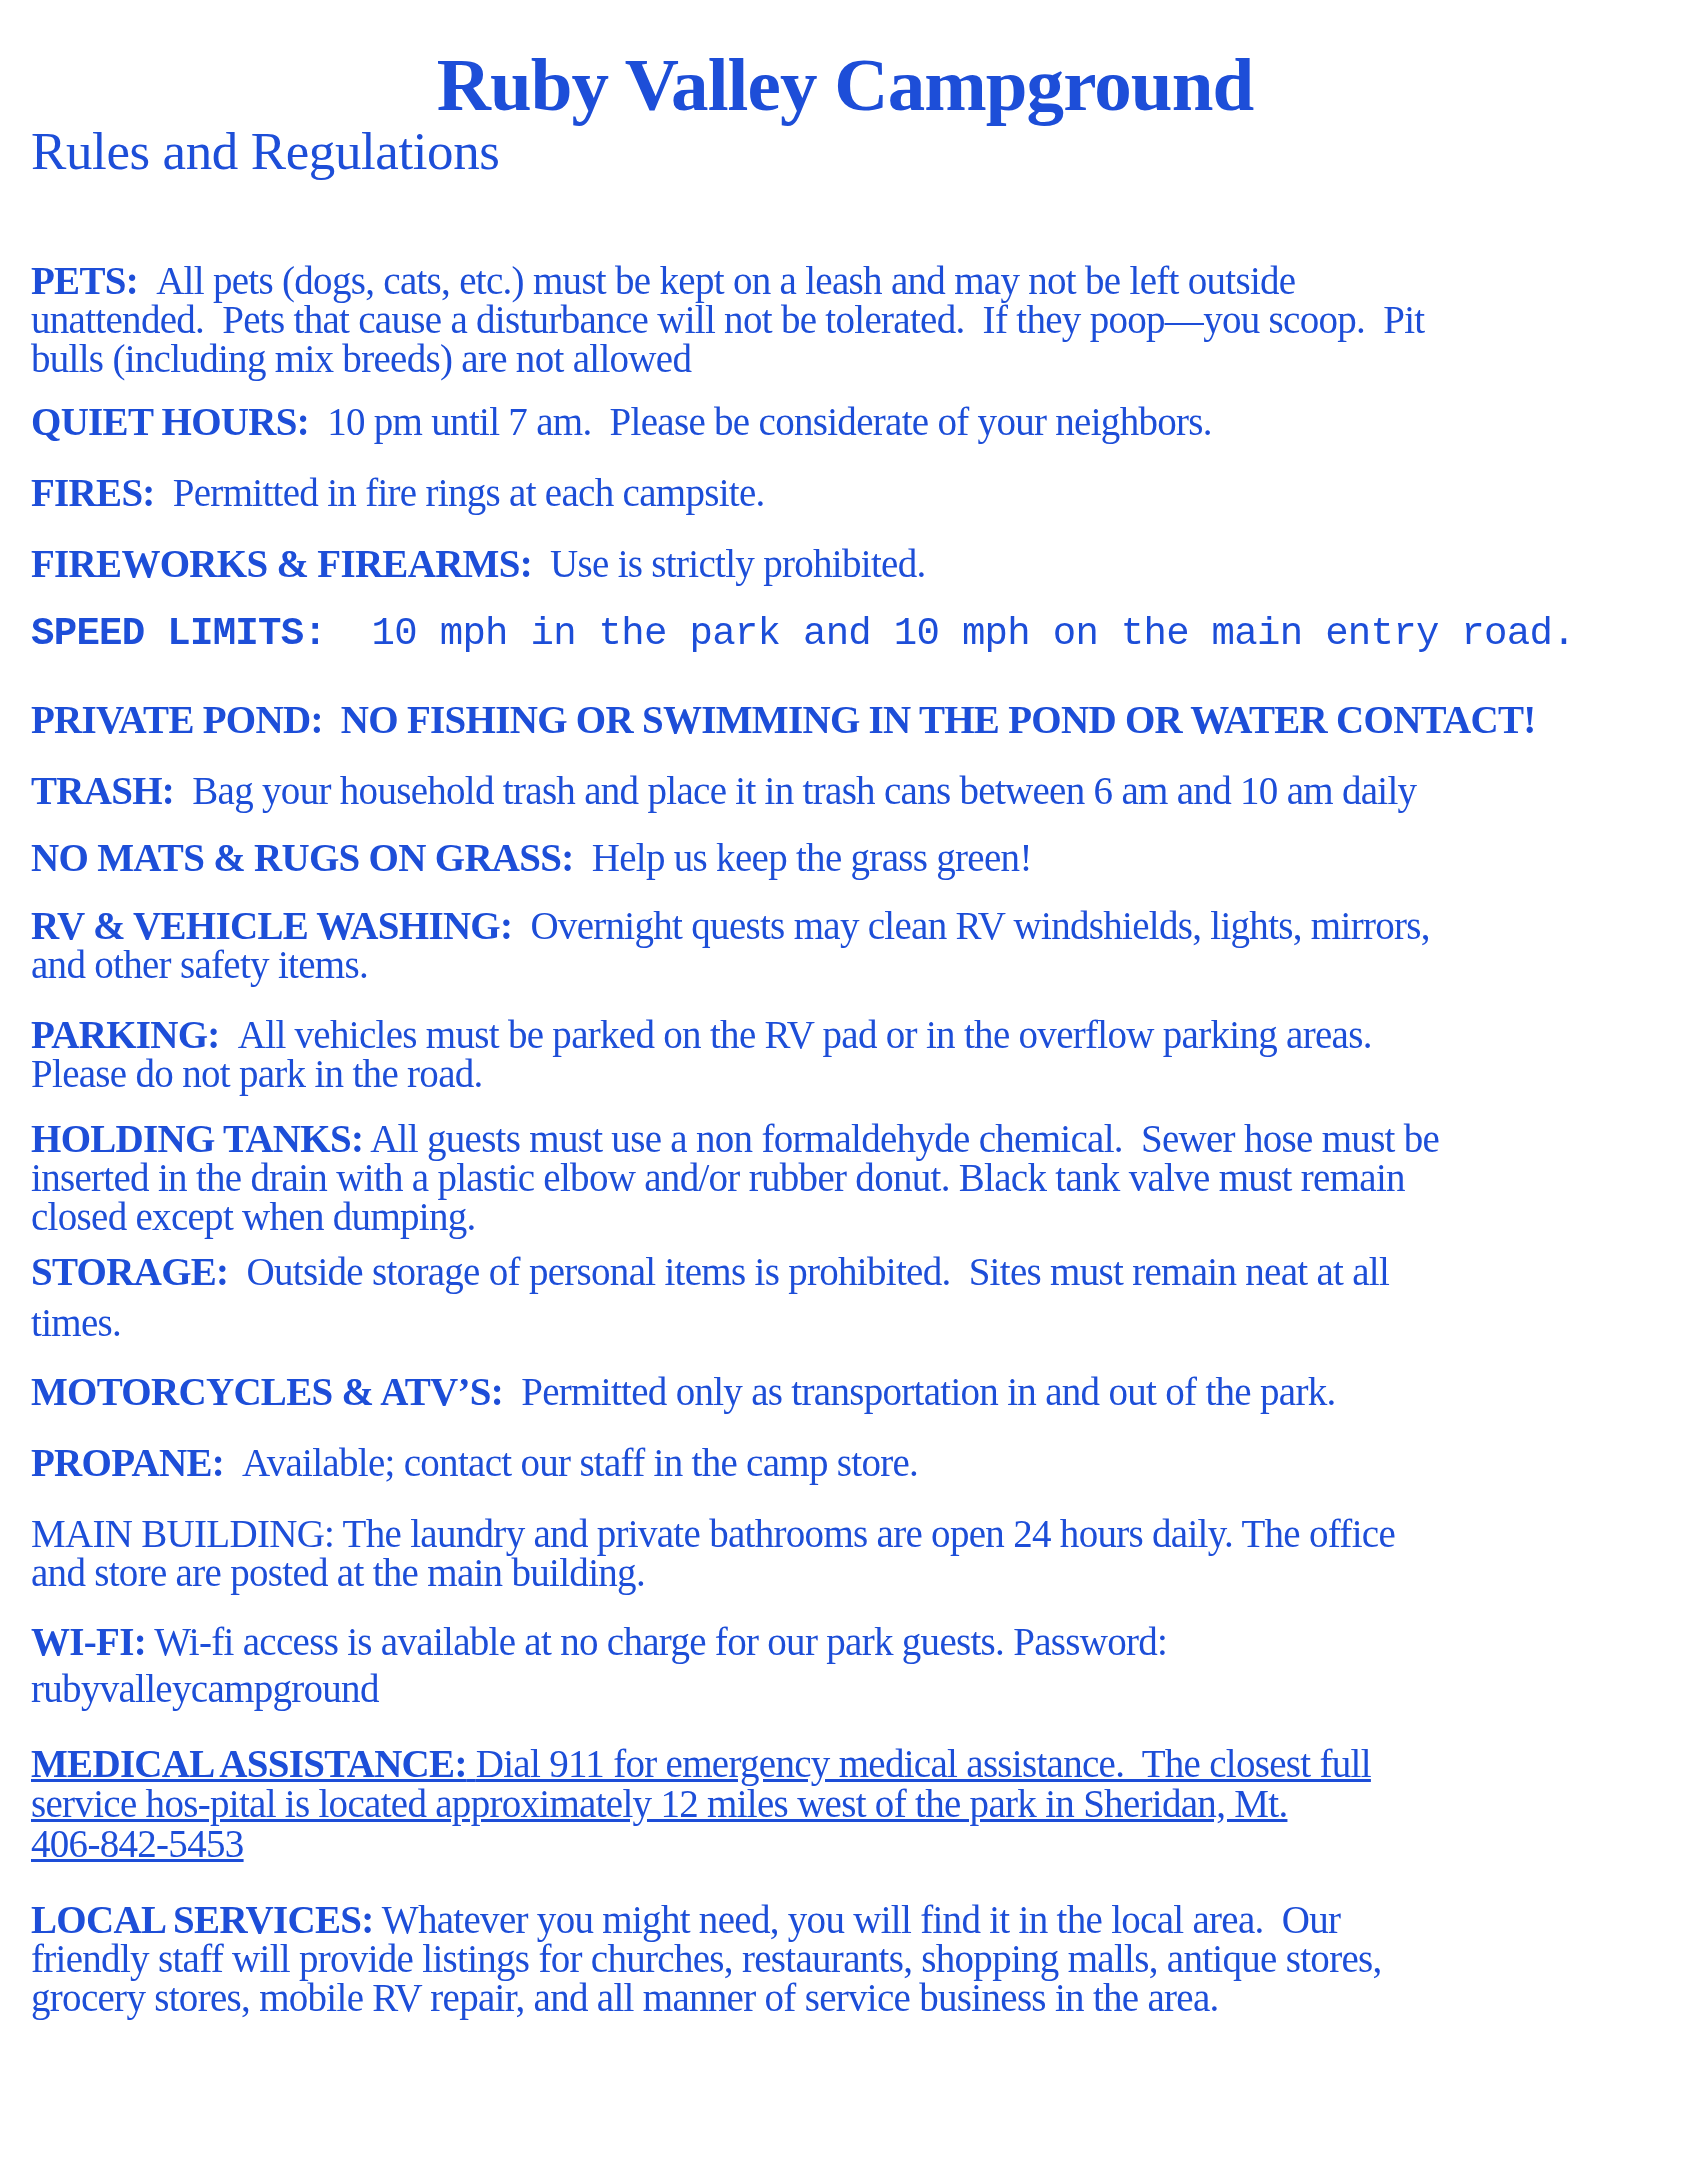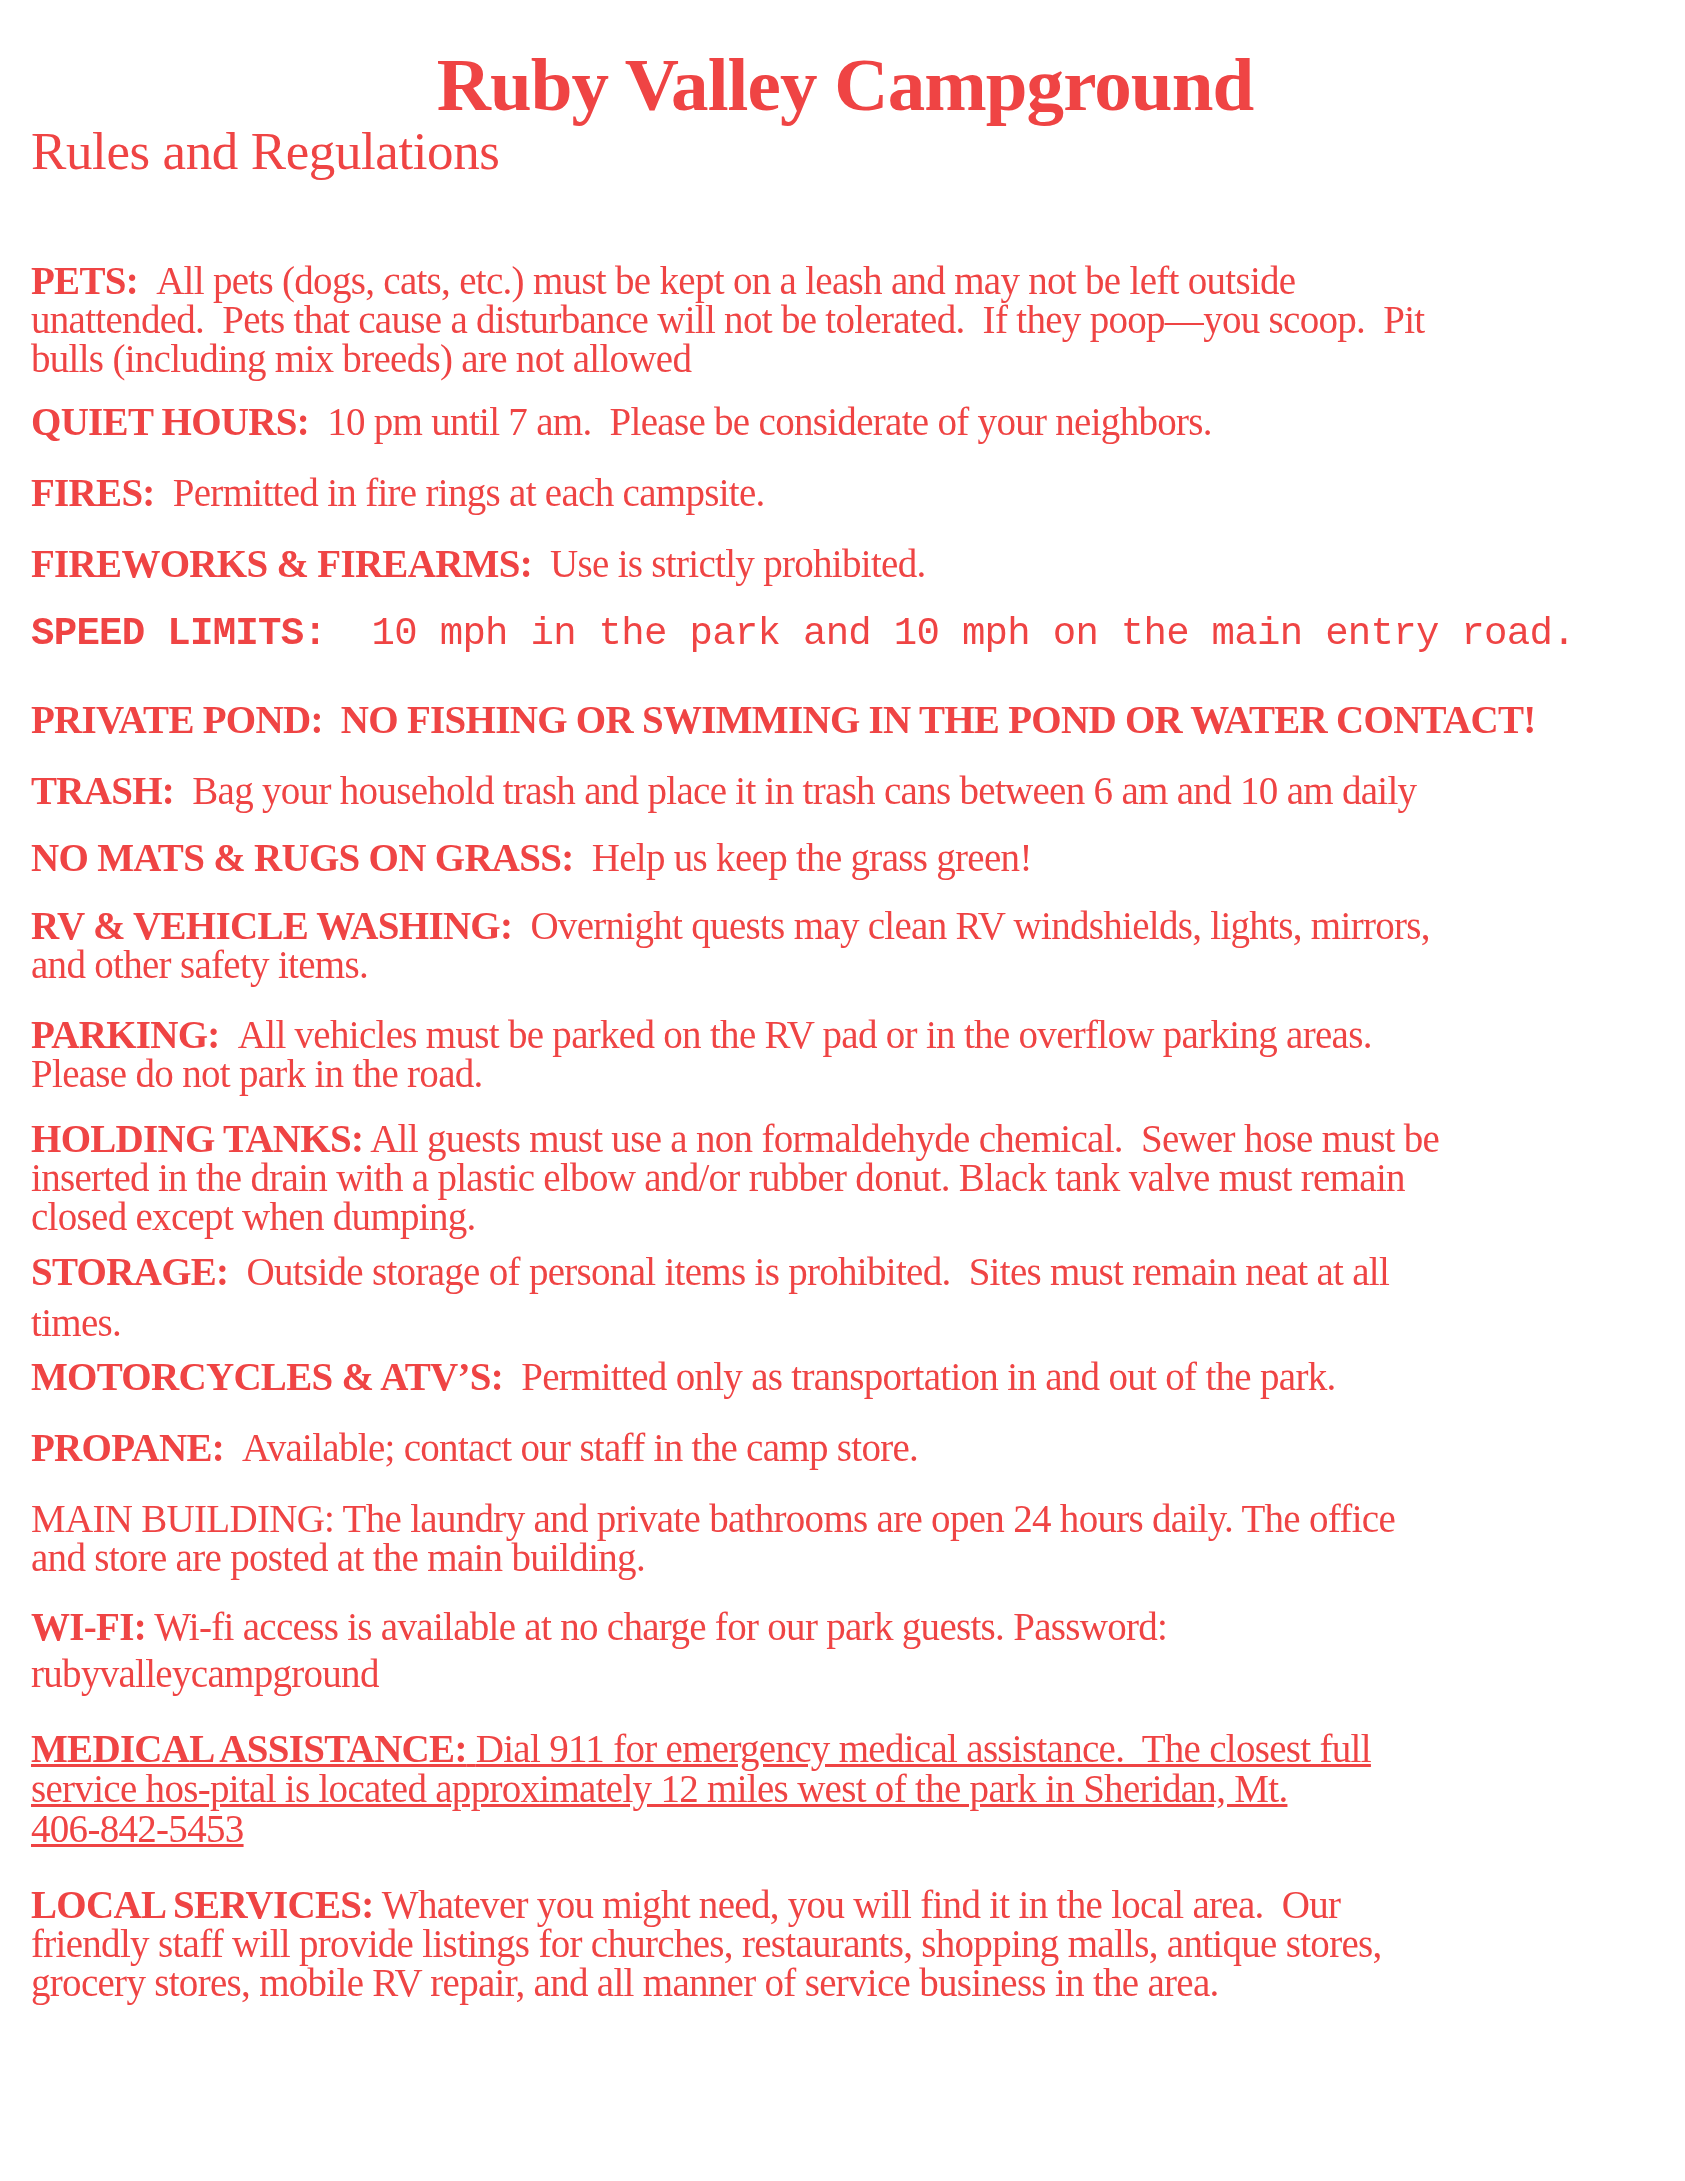--- a/index.html
+++ b/index.html
@@ -6,21 +6,21 @@
     margin: 0;
     padding: 0;
     background: #ffffff;
   }
   .page {
     position: relative;
     width: 1685px;
     height: 2181px;
     box-sizing: border-box;
     background: #ffffff;
-    color: #ef4444;
+    color: #1d4ed8;
     font-family: "Liberation Serif", "DejaVu Serif", serif;
     padding: 47px 26px 0 31px;
     overflow: hidden;
   }
   .title {
     margin: 0;
     font-size: 75px;
     line-height: 75px;
     font-weight: 700;
     letter-spacing: -0.9px;
@@ -79,21 +79,21 @@
   <p class="rule" style="margin-bottom: 28px;"><span class="rh">TRASH:</span><span class="rb"> <span class="ln">&nbsp;Bag your household trash and place it in trash cans between 6 am and 10 am daily</span><br></span></p>
 
   <p class="rule" style="margin-bottom: 29px;"><span class="rh">NO MATS &amp; RUGS ON GRASS:</span><span class="rb"> <span class="ln">&nbsp;Help us keep the grass green!</span></span></p>
 
   <p class="rule" style="margin-bottom: 31px;"><span class="rh">RV &amp; VEHICLE WASHING:</span><span class="rb"> <span class="ln">&nbsp;Overnight quests may clean RV windshields, lights, mirrors,</span><br><span class="ln">and other safety items.</span></span></p>
 
   <p class="rule" style="margin-bottom: 25.5px;"><span class="rh">PARKING:</span><span class="rb"> <span class="ln">&nbsp;All vehicles must be parked on the RV pad or in the overflow parking areas.</span><br><span class="ln">Please do not park in the road.</span></span></p>
 
   <p class="rule" style="margin-bottom: 10.5px;"><span class="rh">HOLDING TANKS:</span><span class="rb"> <span class="ln">All guests must use a non formaldehyde chemical.&nbsp; Sewer hose must be</span><br><span class="ln">inserted in the drain with a plastic elbow and/or rubber donut. Black tank valve must remain</span><br><span class="ln">closed except when dumping.</span></span></p>
 
-  <p class="rule" style="margin-bottom: 9px; line-height: 51px;"><span class="rh">STORAGE:</span><span class="rb"> <span class="ln">&nbsp;Outside storage of personal items is prohibited.&nbsp; Sites must remain neat at all</span><br><span class="ln">times.</span></span></p>
+  <p class="rule" style="margin-bottom: 24px; line-height: 51px;"><span class="rh">STORAGE:</span><span class="rb"> <span class="ln">&nbsp;Outside storage of personal items is prohibited.&nbsp; Sites must remain neat at all</span><br><span class="ln">times.</span></span></p>
 
   <p class="rule"><span class="rh">MOTORCYCLES &amp; ATV’S:</span><span class="rb"> <span class="ln">&nbsp;Permitted only as transportation in and out of the park.</span></span></p>
 
   <p class="rule"><span class="rh">PROPANE:</span><span class="rb"> <span class="ln">&nbsp;Available; contact our staff in the camp store.</span></span></p>
 
   <p class="rule" style="margin-bottom: 25.5px;"><span class="rh plain">MAIN BUILDING:</span><span class="rb"> <span class="ln">The laundry and private bathrooms are open 24 hours daily. The office</span><br><span class="ln">and store are posted at the main building.</span></span></p>
 
   <p class="rule" style="line-height: 47px;"><span class="rh">WI-FI:</span><span class="rb"> <span class="ln">Wi-fi access is available at no charge for our park guests. Password:</span><br><span class="ln">rubyvalleycampground</span></span></p>
 
   <p class="rule" style="margin-bottom: 36px; line-height: 40px; text-decoration: underline;"><span class="rh">MEDICAL ASSISTANCE:</span><span class="rb"> <span class="ln">Dial 911 for emergency medical assistance.&nbsp; The closest full</span><br><span class="ln">service hos-pital is located approximately 12 miles west of the park in Sheridan, Mt.</span><br><span class="ln">406-842-5453</span></span></p>

